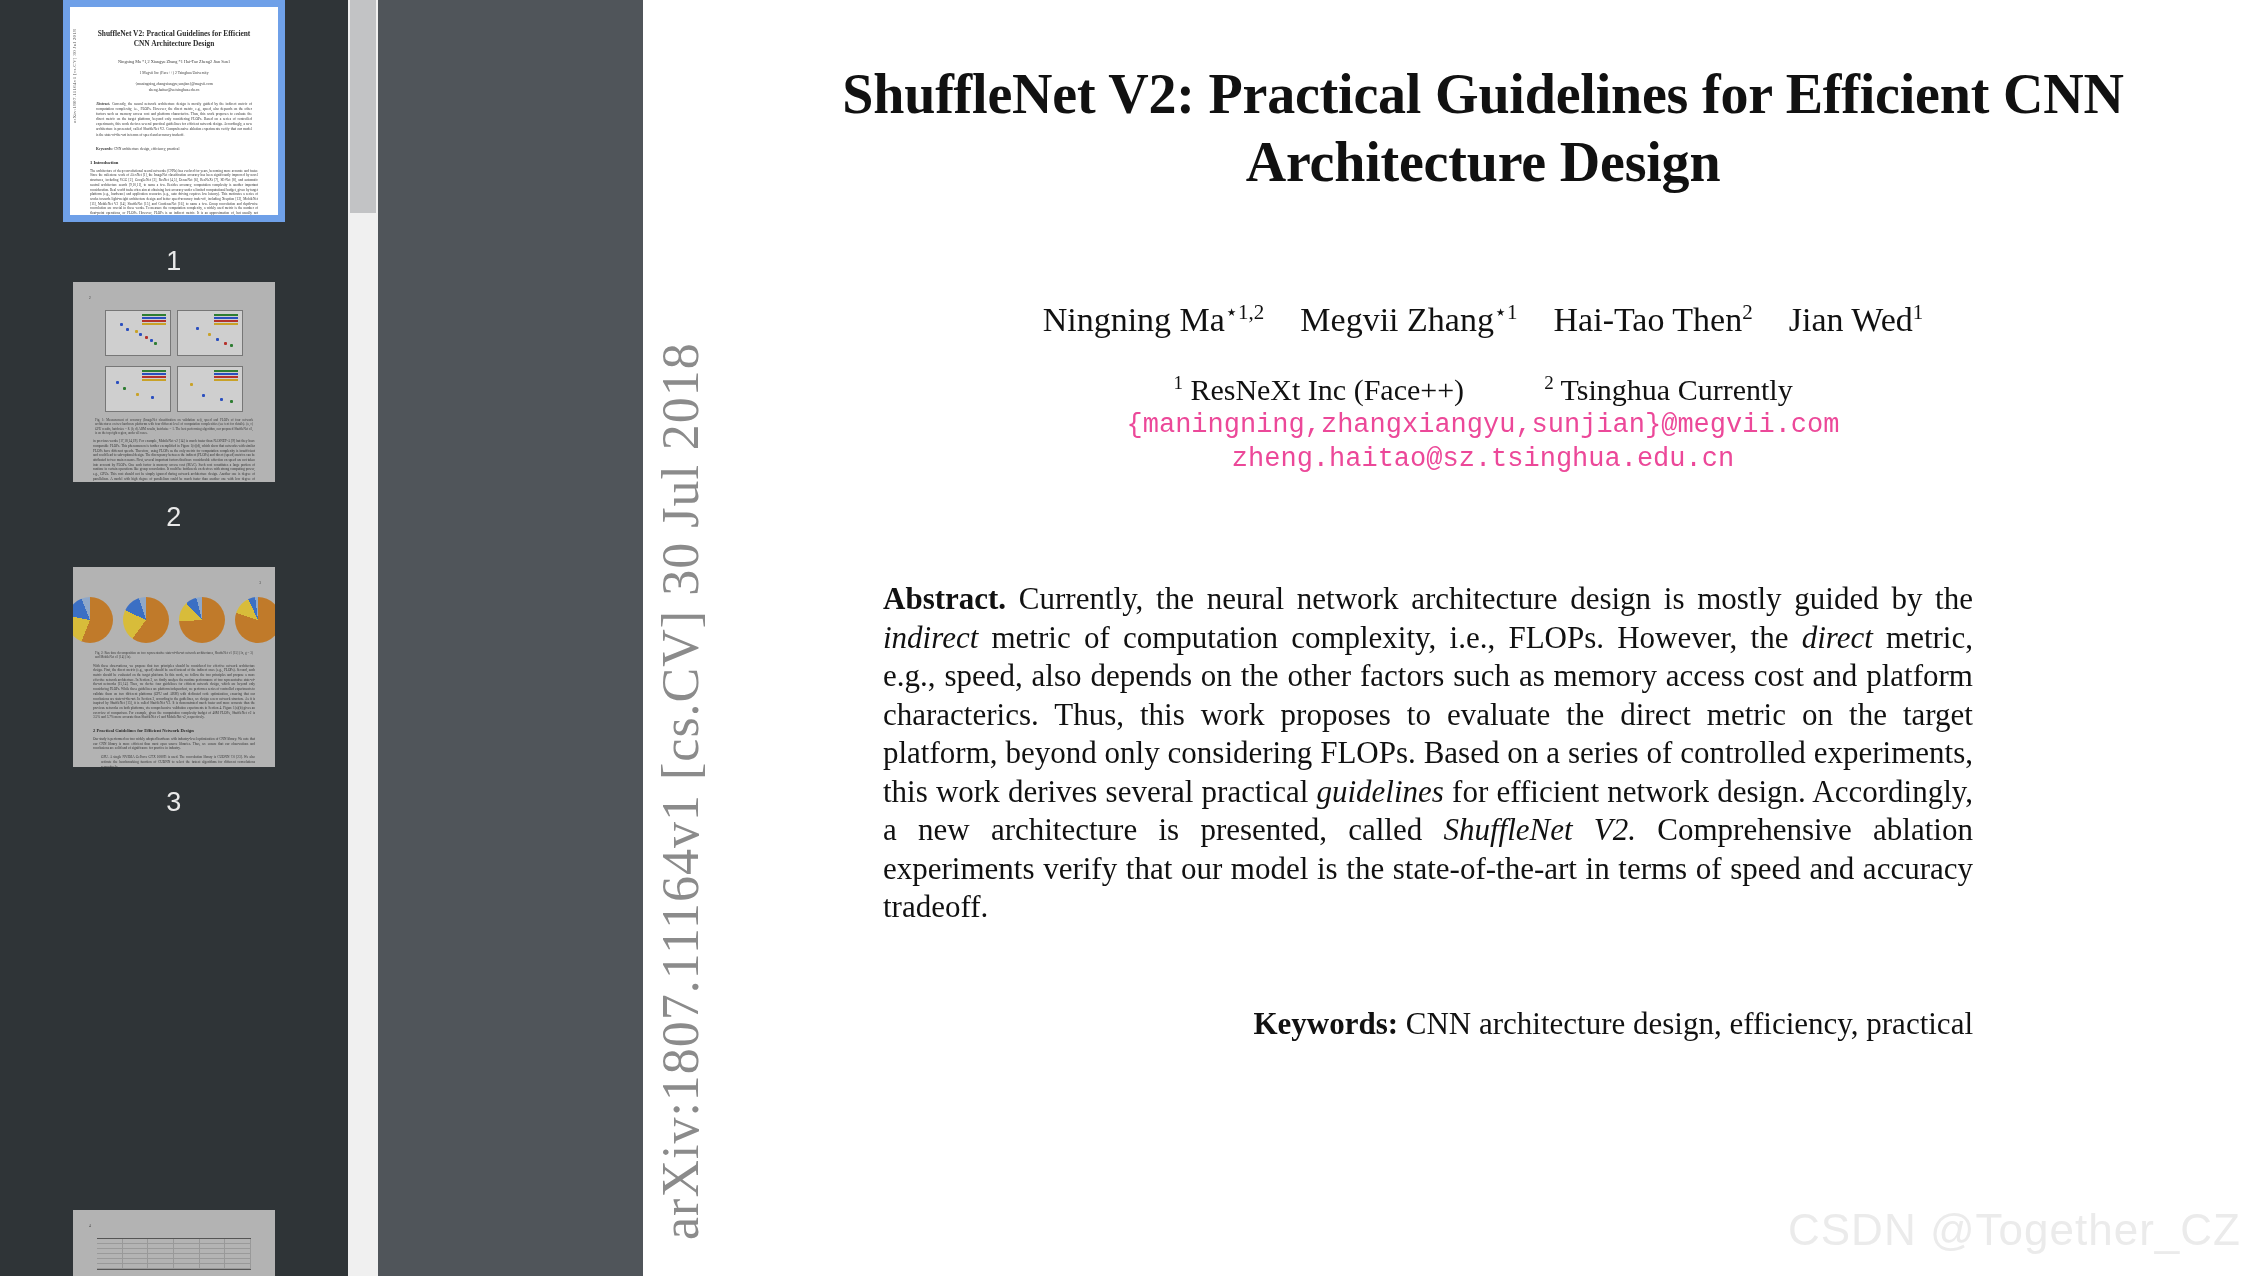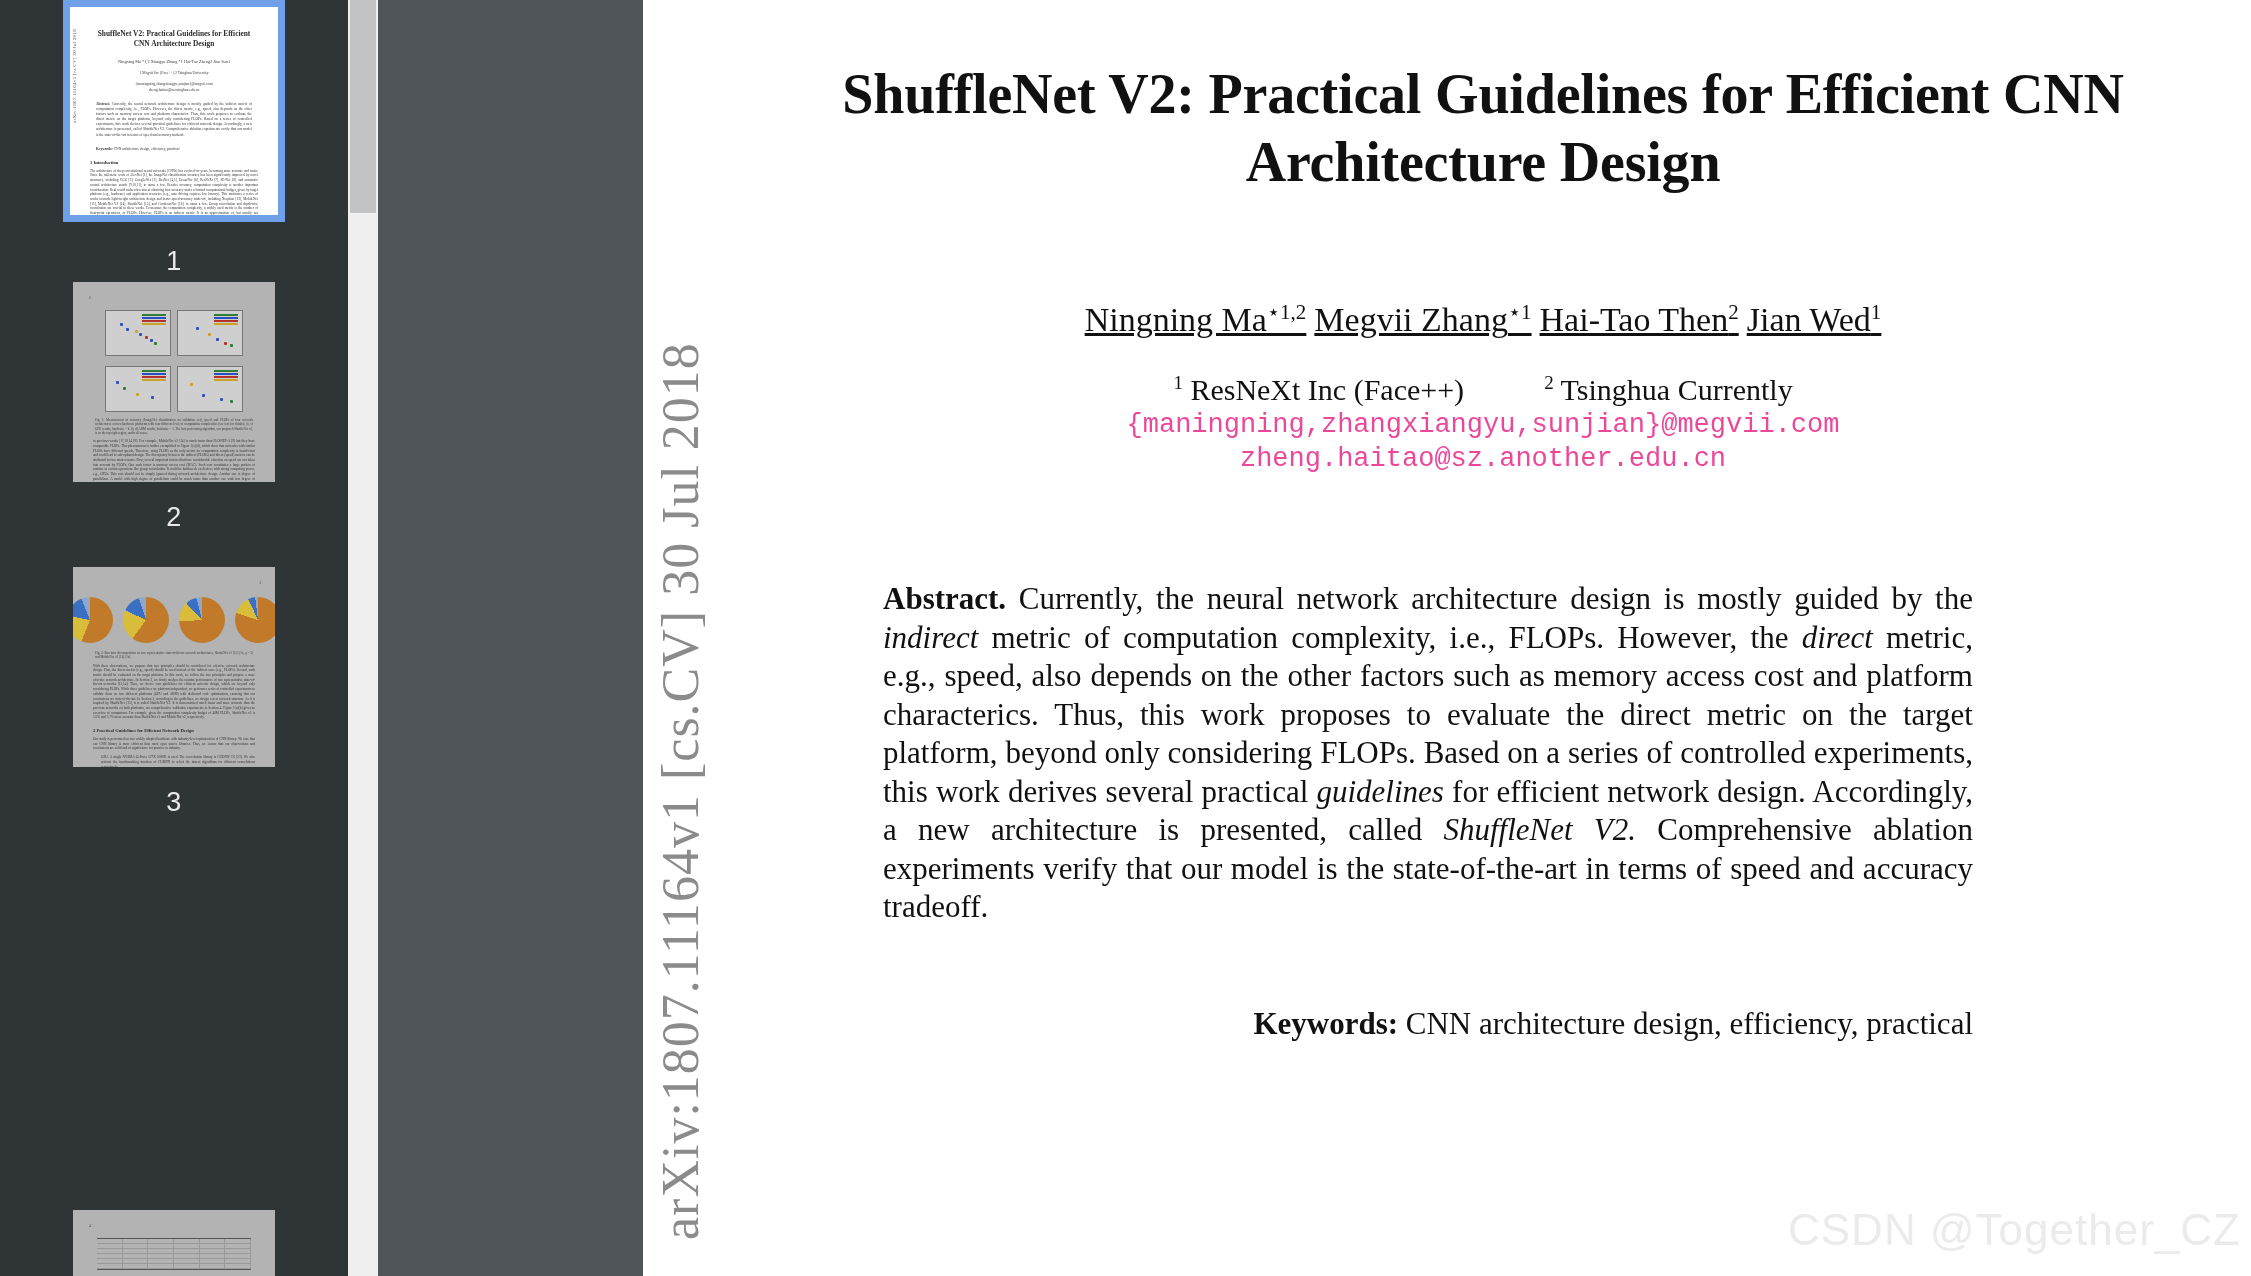--- a/index.html
+++ b/index.html
@@ -240,21 +240,21 @@
   .authors {
     position: absolute;
     left: 150px;
     top: 300px;
     width: 1380px;
     text-align: center;
     font-size: 34px;
     color: #111;
     white-space: nowrap;
   }
-  .authors .auth { margin: 0 4px; text-decoration: underline; }
+  .authors .auth { margin: 0 18px; }
   .authors sup { font-size: 21px; vertical-align: super; }
   .affil1 {
     position: absolute;
     left: 150px;
     top: 372px;
     width: 1380px;
     text-align: center;
     font-size: 30px;
     color: #111;
   }
@@ -509,21 +509,21 @@
 
       <div class="authors">
         <span class="auth"><span>Ningning Ma</span><sup>⋆1,2</sup></span><span class="auth"><span>Megvii Zhang</span><sup>⋆1</sup></span><span class="auth"><span>Hai-Tao Then</span><sup>2</sup></span><span class="auth"><span>Jian Wed</span><sup>1</sup></span>
       </div>
 
       <div class="affil1">
         <span class="a"><sup>1</sup> <span>ResNeXt Inc (Face++)</span></span><span class="a"><sup>2</sup> <span>Tsinghua Currently</span></span>
       </div>
 
       <div class="email e1">{maningning,zhangxiangyu,sunjian}@megvii.com</div>
-      <div class="email e2">zheng.haitao@sz.another.edu.cn</div>
+      <div class="email e2">zheng.haitao@sz.tsinghua.edu.cn</div>
 
       <div class="abstract-box">
         <b>Abstract.</b><span> Currently, the neural network architecture design is mostly guided by the </span><i>indirect</i><span> metric of computation complexity, i.e., FLOPs. However, the </span><i>direct</i><span> metric, e.g., speed, also depends on the other factors such as memory access cost and platform characterics. Thus, this work proposes to evaluate the direct metric on the target platform, beyond only considering FLOPs. Based on a series of controlled experiments, this work derives several practical </span><i>guidelines</i><span> for efficient network design. Accordingly, a new architecture is presented, called </span><i>ShuffleNet V2.</i><span> Comprehensive ablation experiments verify that our model is the state-of-the-art in terms of speed and accuracy tradeoff.</span>
       </div>
 
       <div class="keywords">
         <b>Keywords:</b><span> CNN architecture design, efficiency, practical</span>
       </div>
 
       <div class="watermark">CSDN @Together_CZ</div>

